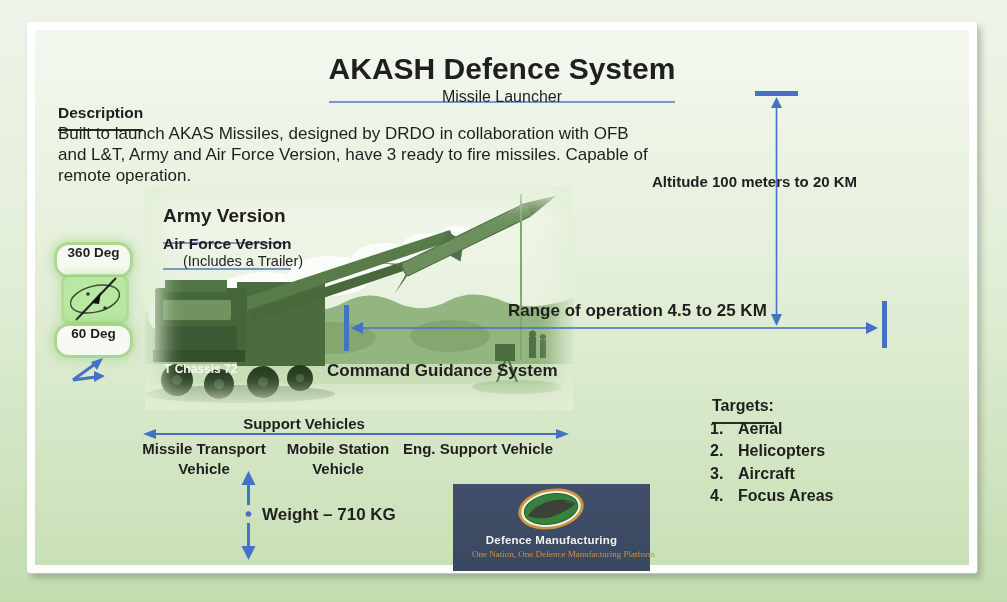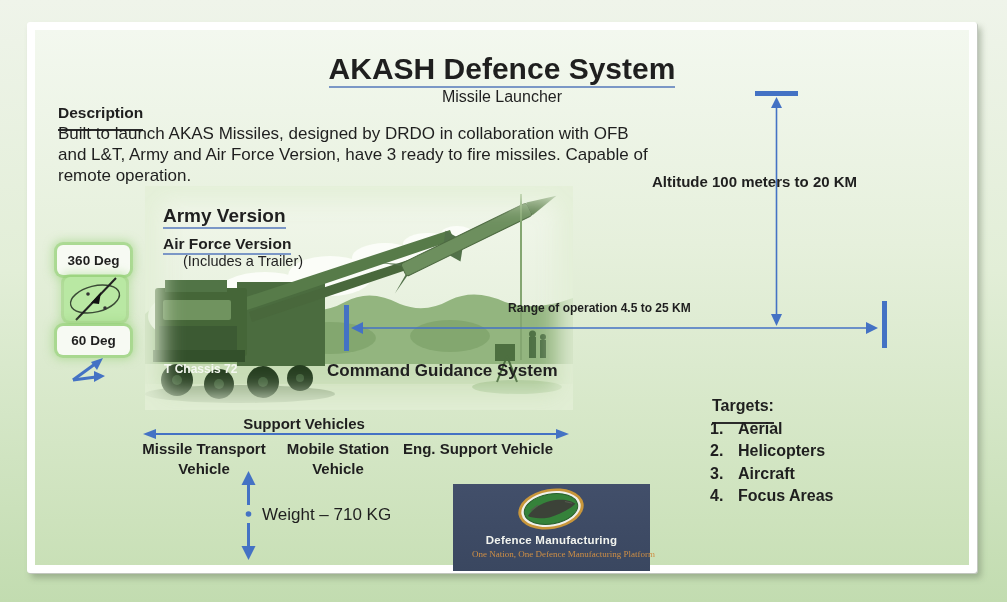--- a/index.html
+++ b/index.html
@@ -11,54 +11,54 @@
   .frame{
     position:absolute;left:27px;top:22px;width:950px;height:551px;
     background:#ffffff;border-radius:3px;
     box-shadow:1px 1px 0 #c2c7bf, 4px 5px 6px rgba(105,120,95,.45);
   }
   .inner{
     position:absolute;left:35px;top:30px;width:934px;height:535px;
     background:linear-gradient(180deg,#f3f8ef 0%,#e6f0dc 40%,#c9e0b7 100%);
   }
   .t{position:absolute;z-index:5;white-space:nowrap;}
-  .u-blue{border-bottom:2px solid #7b97c6;padding-bottom:1px;}
+  .u-blue{border-bottom:2px solid #7b97c6;padding-bottom:16px;}
   .u-dark{border-bottom:2px solid #2b2b2b;padding-bottom:8px;}
   .center-slide{left:35px;width:934px;text-align:center;}
   .title{top:52px;font-size:30px;font-weight:bold;}
   .subtitle{top:88px;font-size:16px;}
   .desc-head{left:58px;top:104px;font-size:15.5px;font-weight:bold;}
   .desc-body{left:58px;top:123px;width:596px;font-size:17px;line-height:21px;white-space:normal;}
   .army{left:163px;top:205px;font-size:19px;font-weight:bold;}
   .airforce{left:163px;top:235px;font-size:15.5px;font-weight:bold;}
   .trailer{left:183px;top:253px;font-size:14.5px;}
   .degbox{
-    position:absolute;z-index:5;background:#f7faf3;border-radius:6px;
+    position:absolute;z-index:5;background:#f7faf3;border-radius:12px;
     box-shadow:0 0 0 3px rgba(150,210,120,.55),0 0 8px 5px rgba(150,210,120,.5);
-    font-size:13.5px;font-weight:600;display:flex;align-items:center;justify-content:center;
+    font-size:13.5px;font-weight:600;display:flex;justify-content:center;
   }
   .rotbox{
     position:absolute;z-index:5;left:64px;top:277px;width:62px;height:44px;
     background:#b9e8a3;border-radius:6px;
     box-shadow:0 0 0 3px rgba(150,210,120,.45),0 0 8px 5px rgba(150,210,120,.4);
   }
   .anglebox{position:absolute;z-index:5;left:58px;top:354px;width:52px;height:38px;}
   .photo{position:absolute;left:145px;top:186px;width:428px;height:224px;z-index:1;}
   .photo-fade{position:absolute;left:145px;top:186px;width:428px;height:224px;z-index:2;
     pointer-events:none;box-shadow:inset 0 0 22px 16px rgba(226,238,214,.9);}
   .chassis{left:164px;top:362px;font-size:12px;font-weight:bold;color:#f4f8f0;}
   .guidance{left:327px;top:361px;font-size:17px;font-weight:bold;}
   .altitude{left:652px;top:173px;font-size:15px;font-weight:bold;}
-  .range{left:508px;top:301px;font-size:12px;font-weight:bold;}
+  .range{left:508px;top:301px;font-size:17px;font-weight:bold;}
   .support-head{left:234px;top:415px;width:140px;text-align:center;font-size:15px;font-weight:600;}
   .veh{position:absolute;z-index:5;top:439px;font-size:15px;font-weight:bold;text-align:center;white-space:normal;line-height:20px;}
   .veh1{left:128px;width:152px;}
   .veh2{left:278px;width:120px;}
   .veh3{left:392px;width:172px;white-space:nowrap;}
-  .weight{left:262px;top:505px;font-size:17px;font-weight:normal;}
+  .weight{left:262px;top:505px;font-size:17px;font-weight:bold;}
   .targets-head{left:712px;top:397px;font-size:16px;font-weight:bold;}
   .target-row{position:absolute;left:710px;z-index:5;display:flex;font-size:16px;font-weight:bold;}
   .target-num{width:28px;}
   .logo{
     position:absolute;left:453px;top:484px;width:197px;height:87px;z-index:6;
     background:linear-gradient(180deg,#424f6a 0%,#3a4760 100%);
   }
   .logo-title{position:absolute;left:0;top:50px;width:100%;text-align:center;
     font-size:11.5px;font-weight:bold;color:#f2f4ef;letter-spacing:.2px;}
   .logo-tagline{position:absolute;left:0;top:65px;width:100%;text-align:center;

